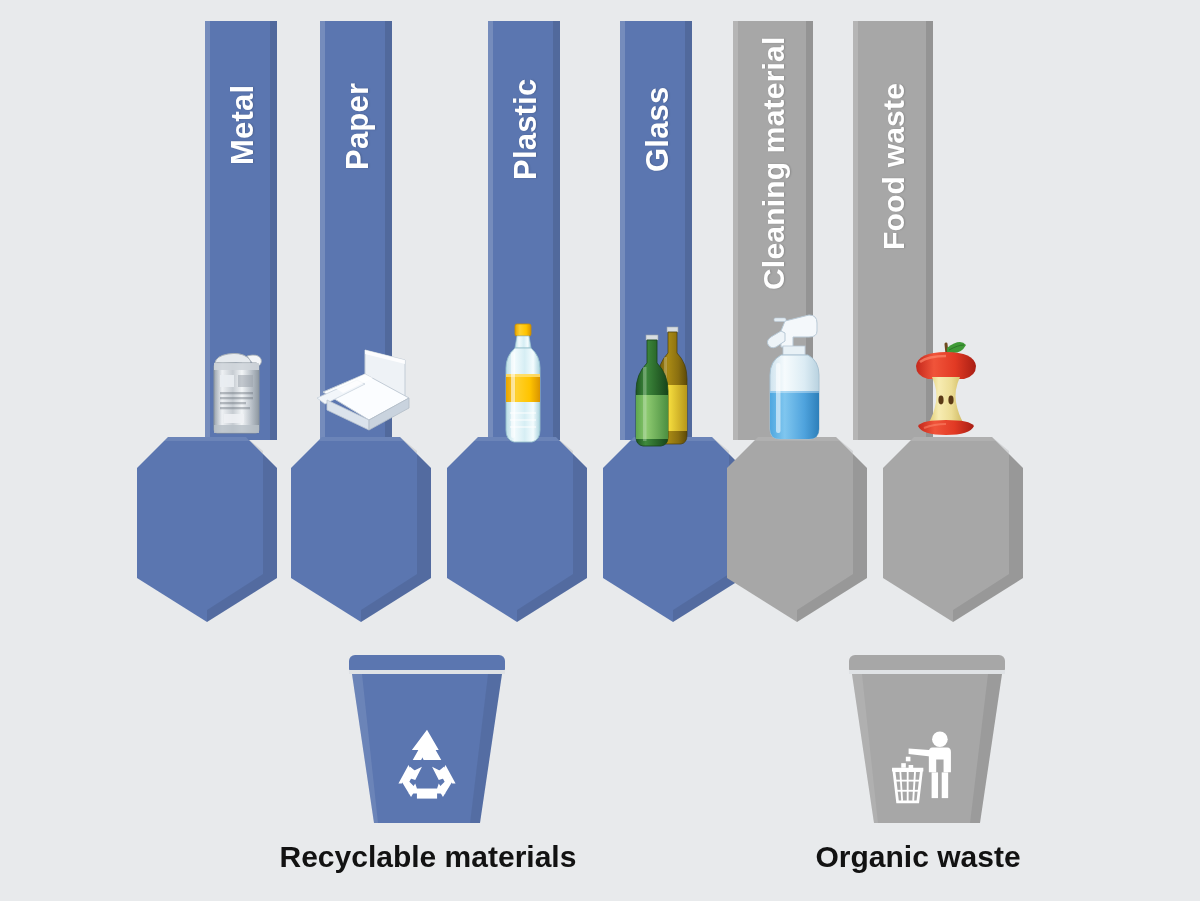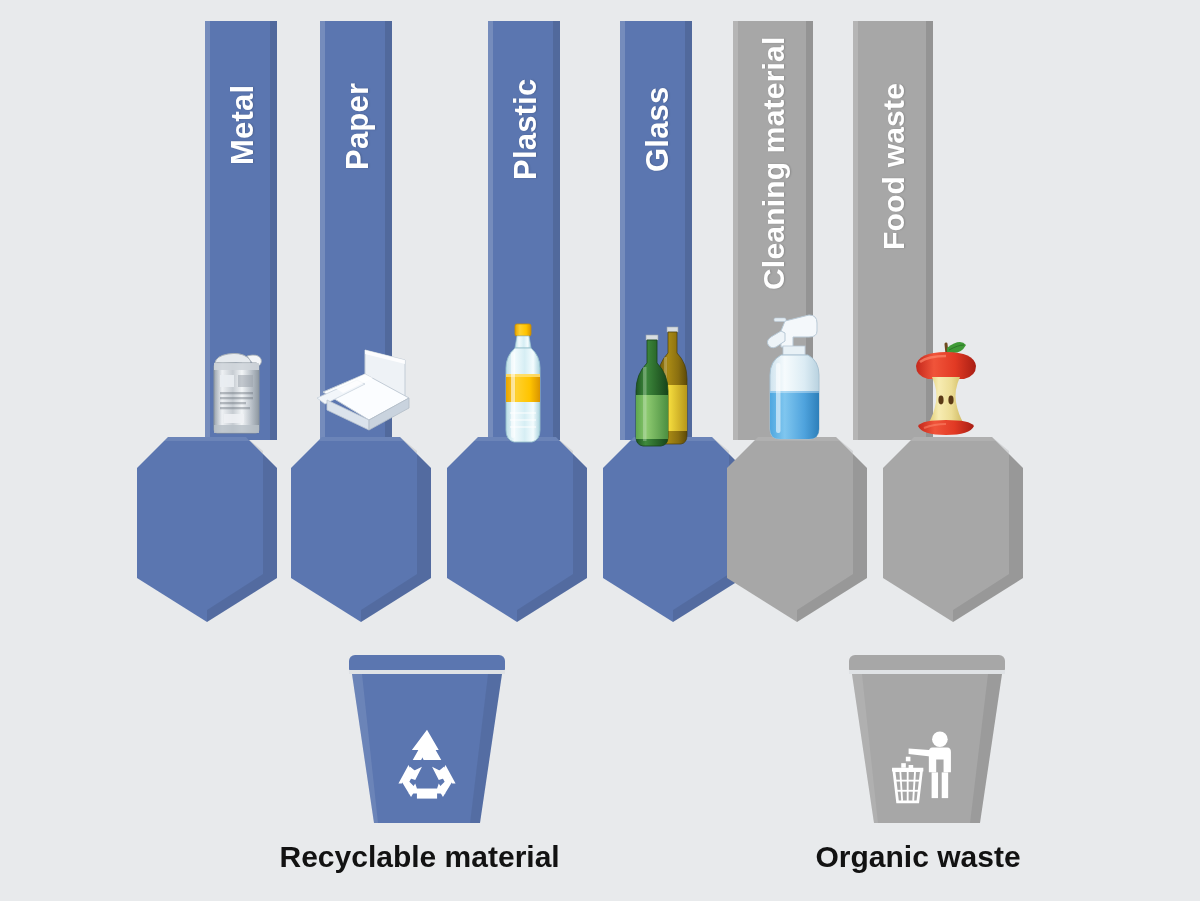--- a/index.html
+++ b/index.html
@@ -354,21 +354,21 @@
       <path d="M50 14 L67 44 L57 44 L50 31 L43 44 L33 44 Z"></path>
       <path d="M30 52 L20 70 L31 88 L37 78 L29 70 L36 57 Z"></path>
       <path d="M70 52 L80 70 L69 88 L63 78 L71 70 L64 57 Z"></path>
       <path d="M38 78 L62 78 L62 90 L38 90 Z"></path>
       <path d="M36 72 L40 84 L28 84 Z"></path>
       <path d="M64 72 L60 84 L72 84 Z"></path>
     </g>
   </svg>
         </div>
       </div>
-      <div class="caption" style="color: rgb(18, 18, 18); top: 840px; left: 279.5px; width: auto; text-align: left;">Recyclable material</div>
+      <div class="caption" style="color: rgb(18, 18, 18); top: 840px; left: 279.5px; width: auto; text-align: left;">Recyclable materials</div>
       <div class="bin" style="left: 852px; top: 655px; width: 150px; height: 168px;">
         <div class="lid" style="background: rgb(167, 167, 167); left: -3px; width: 156px;"></div>
         <div class="lidline" style="left: -3px; width: 156px;"></div>
         <div class="body" style="background: transparent;">
     <svg width="150" height="149" viewBox="0 0 150 149">
       <path d="M0 0 L150 0 L128 149 L22 149 Z" fill="#a7a7a7"></path>
       <path d="M136 0 L150 0 L128 149 L118 149 Z" fill="rgba(0,0,0,0.07)"></path>
       <path d="M0 0 L10 0 L26 149 L22 149 Z" fill="rgba(255,255,255,0.10)"></path>
     </svg></div>
         <div class="glyph" style="display: flex; align-items: center; justify-content: center; padding-top: 26px;">

